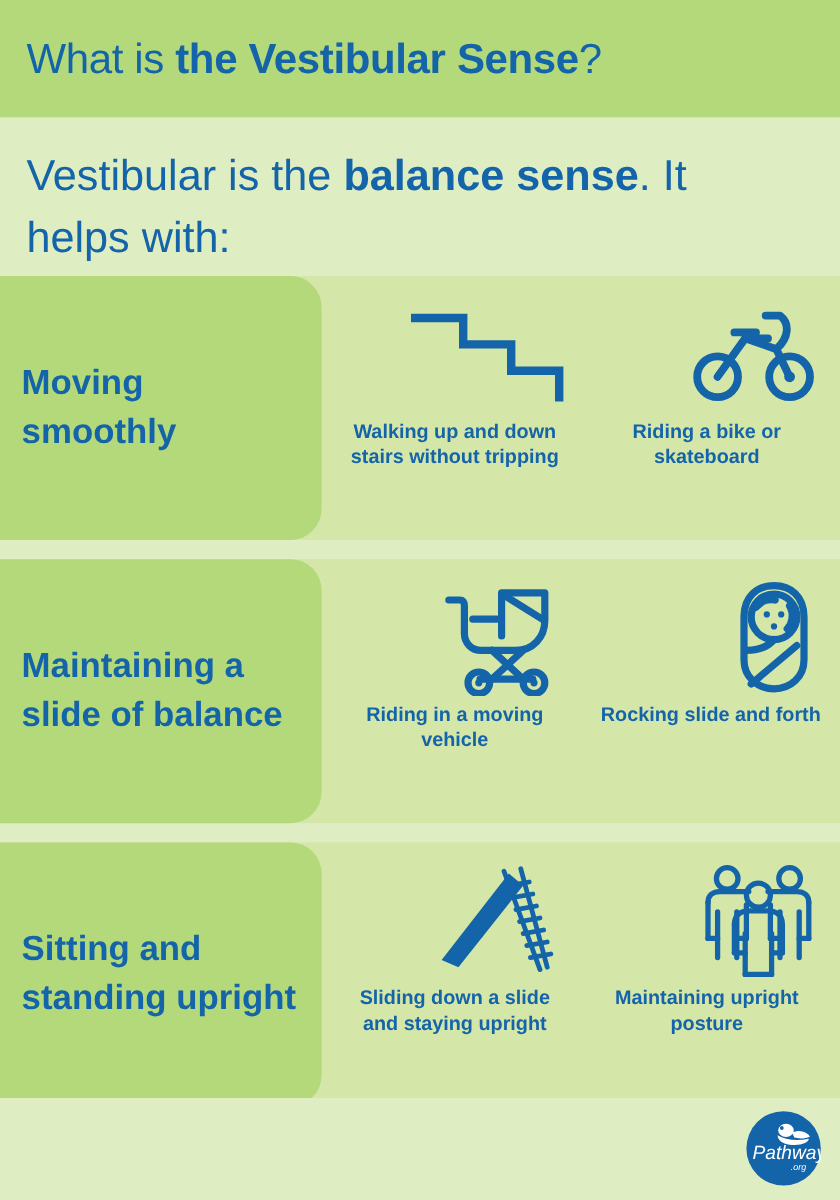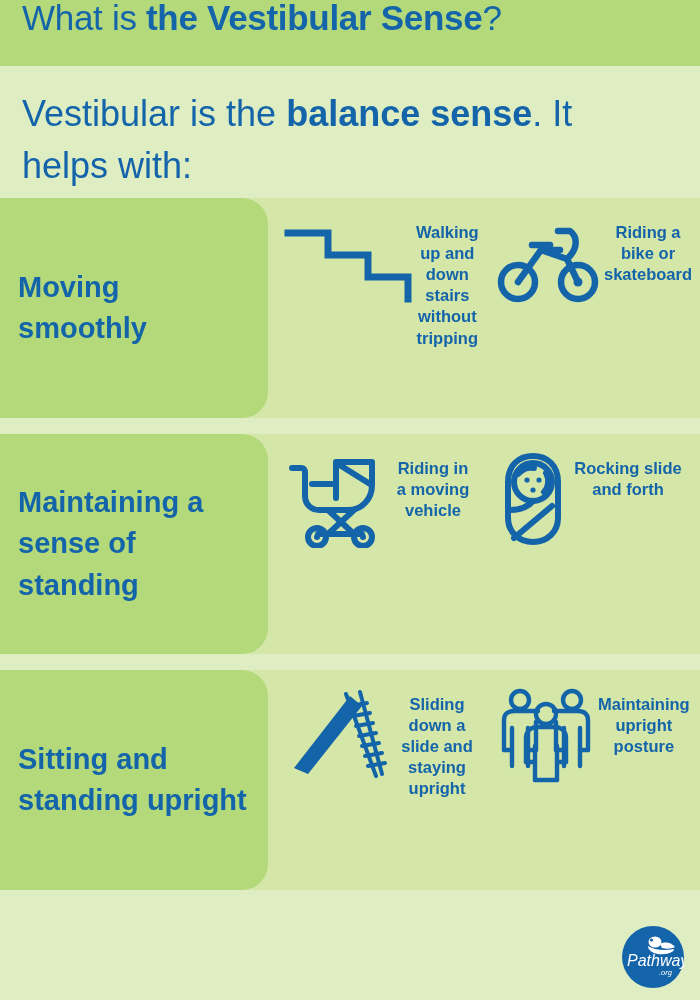--- a/index.html
+++ b/index.html
@@ -11,23 +11,23 @@
     height: 1000px;
     background: #dfedc2;
     font-family: "Liberation Sans", sans-serif;
     overflow: hidden;
     position: relative;
   }
 
   
   .header-band {
     background: #b4d97a;
-    height: 66px;
-    display: flex;
-    align-items: flex-start;
+    height: 98px;
+    display: flex;
+    align-items: center;
     padding: 0 0 0 22px;
     box-sizing: border-box;
   }
   .header-title {
     color: #1464aa;
     font-size: 35px;
     letter-spacing: -0.3px;
     line-height: 1;
     white-space: nowrap;
   }
@@ -84,21 +84,22 @@
     flex: 1 1 auto;
     display: flex;
     align-items: flex-start;
     justify-content: space-around;
     padding: 18px 6px 0 6px;
     box-sizing: border-box;
   }
   .item {
     width: 190px;
     display: flex;
-    align-items: flex-start;
+    flex-direction: column;
+    align-items: flex-end;
   }
   .item-icon {
     height: 96px;
     display: flex;
     align-items: center;
     justify-content: center;
   }
   .item-caption {
     margin-top: 6px;
     color: #1464aa;
@@ -179,21 +180,21 @@
       <div class="item-caption">Riding a bike or skateboard</div>
     </div>
 
   </div>
 </div>
 
 <div class="row-gap"></div>
 
 <div class="row">
   <div class="row-label">
-    <div class="row-label-text">Maintaining a sense of standing</div>
+    <div class="row-label-text">Maintaining a slide of balance</div>
   </div>
   <div class="row-items">
 
     <div class="item">
       <div class="item-icon">
         <svg width="108" height="96" viewBox="0 0 108 96">
           <g fill="none" stroke="#1464aa" stroke-width="6" stroke-linecap="round" stroke-linejoin="round">
             <path d="M8 16 H17 C20 16 21 18 21 21 V44 C21 52 27 58 35 58 H64 C78 58 88 47 88 33 V10 H52 V46"></path>
             <path d="M54 12 L86 32"></path>
             <path d="M28 32 H48"></path>

